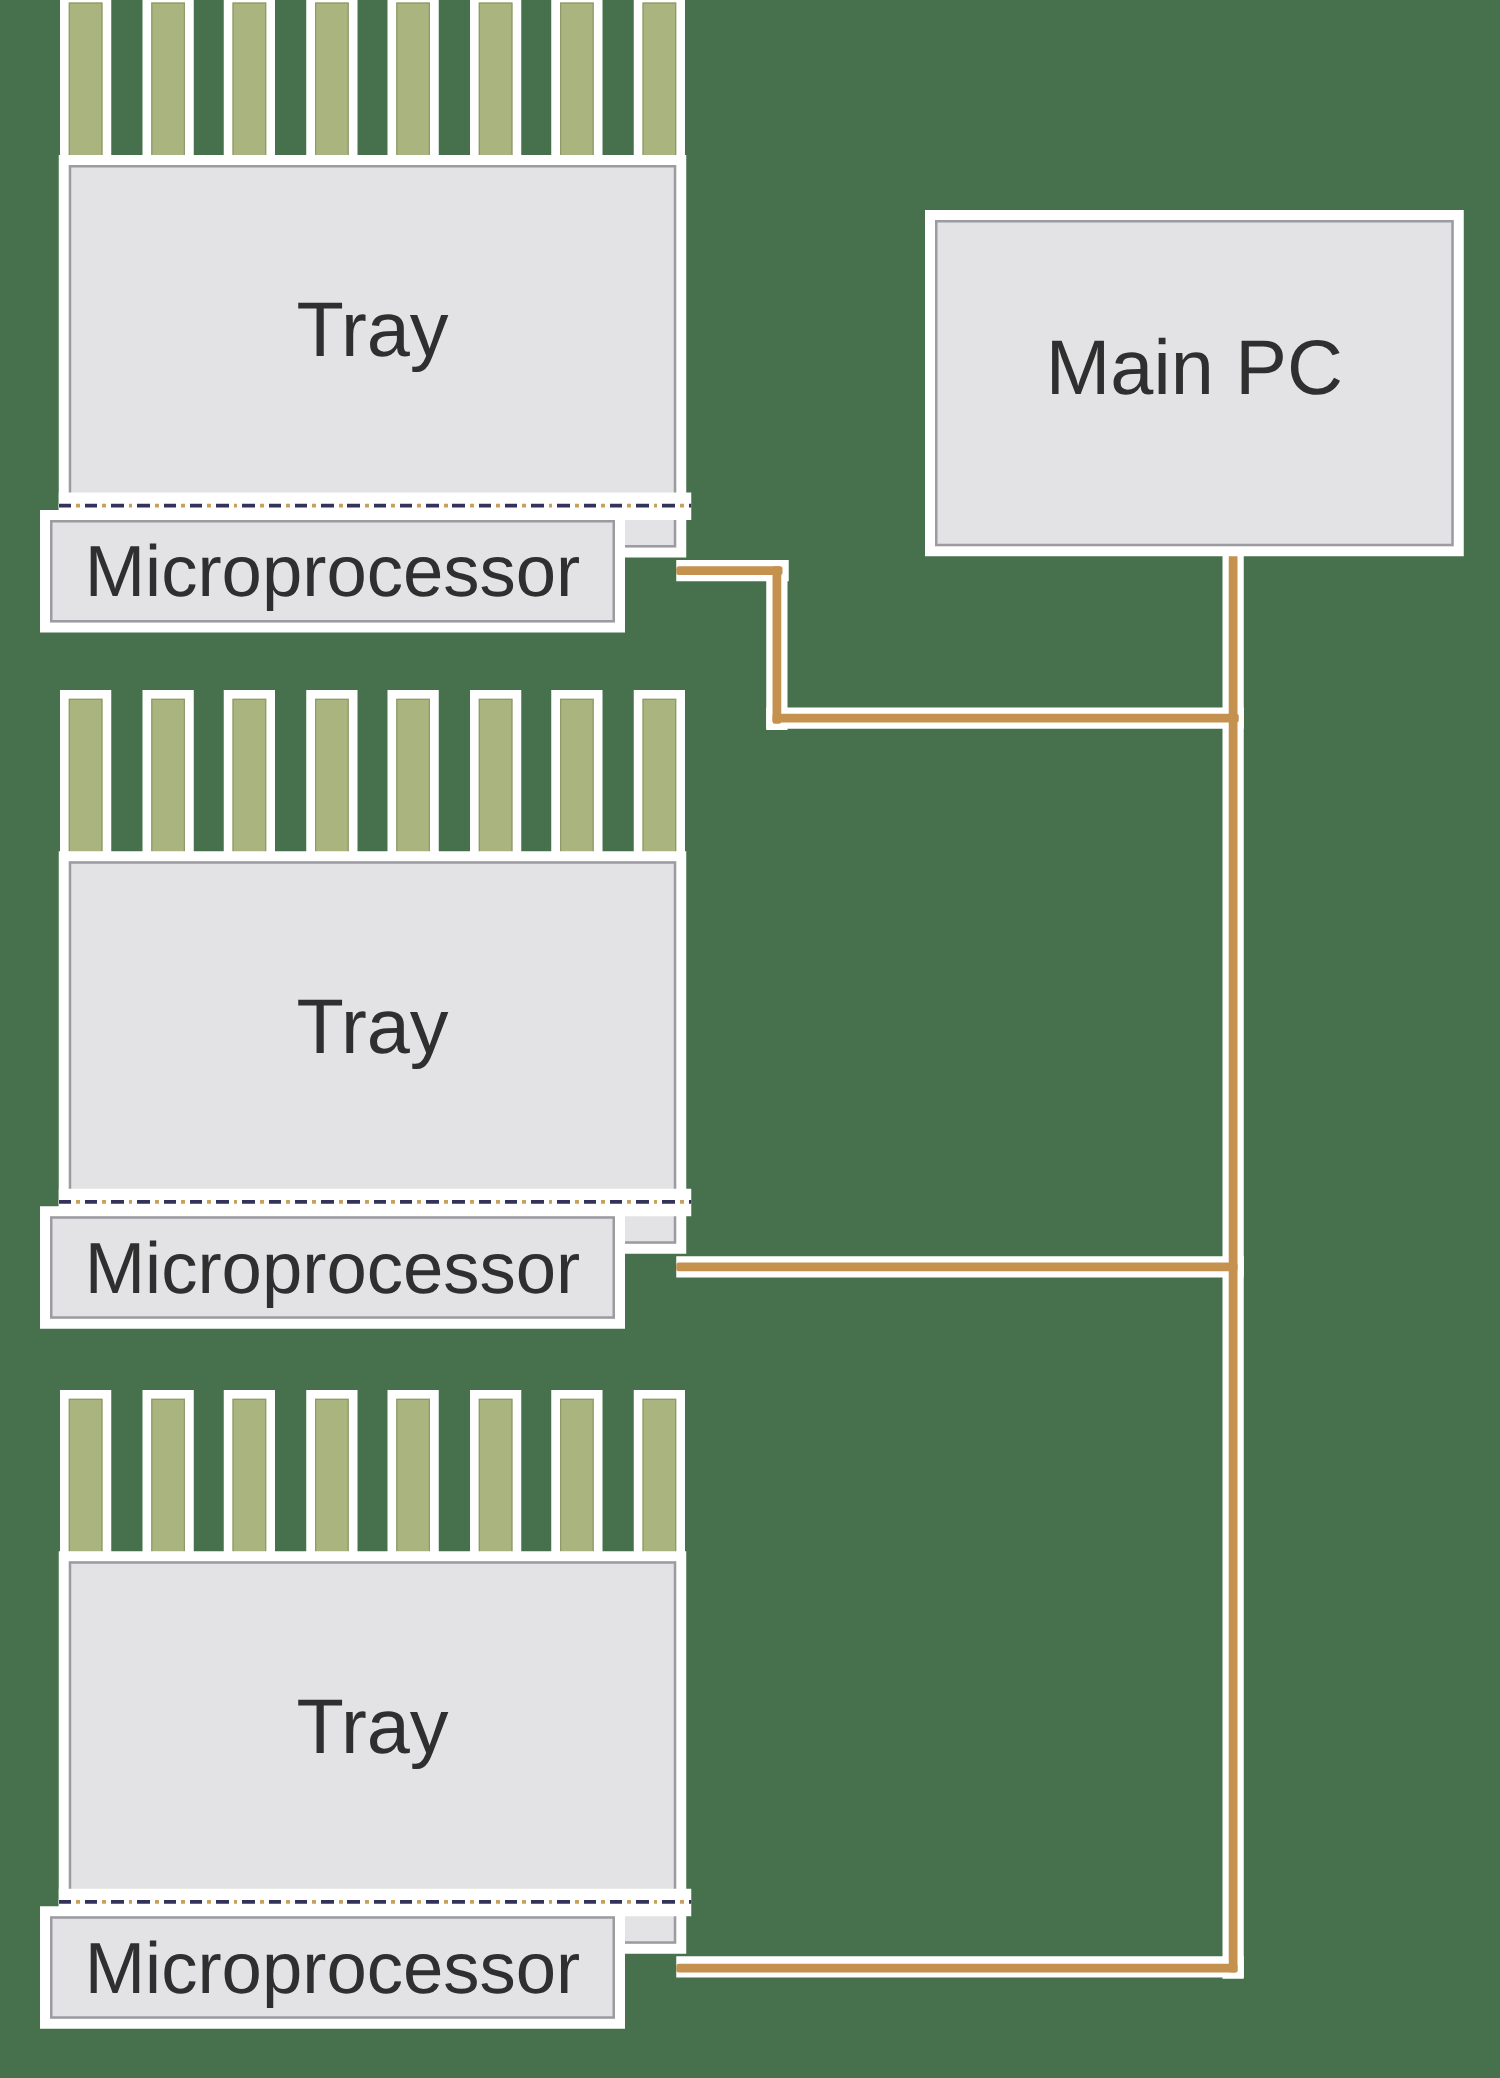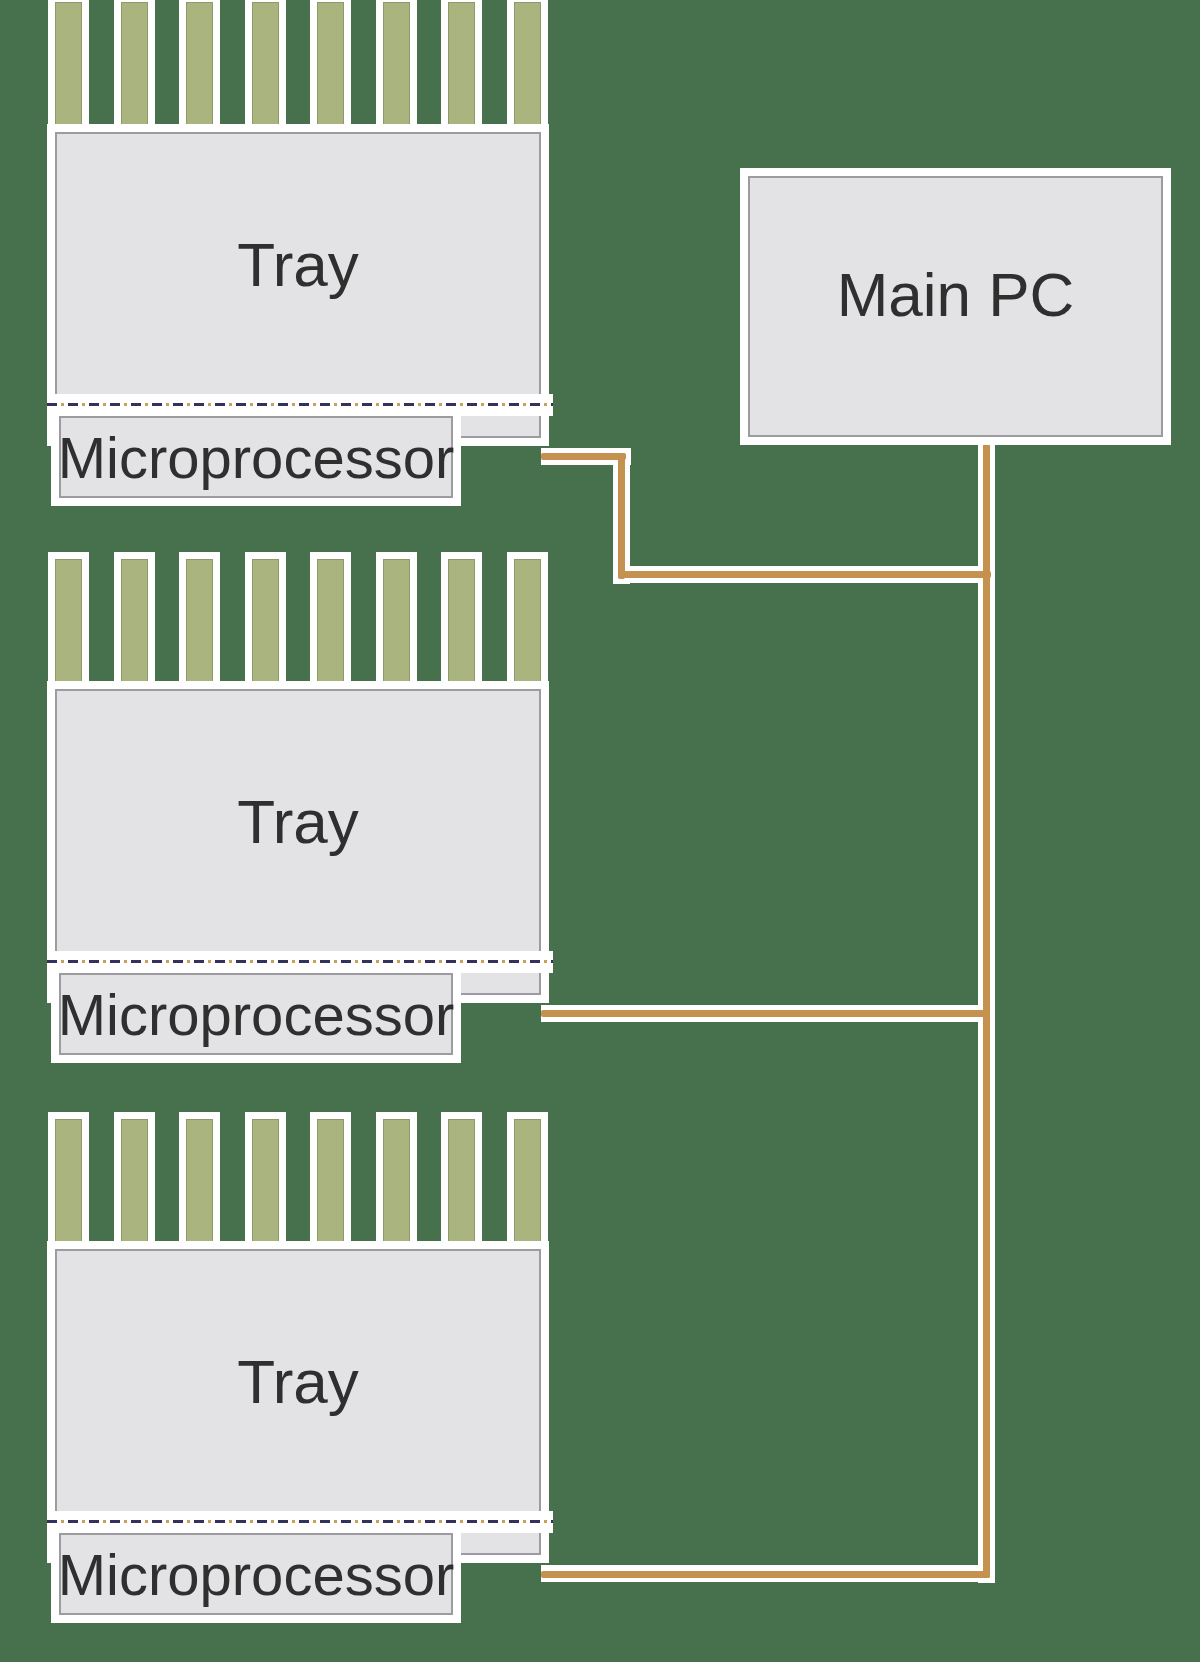--- a/index.html
+++ b/index.html
@@ -15,21 +15,21 @@
     position:absolute;
     background:var(--box-fill,#e3e3e5);
     border:2px solid var(--box-border,#9b9ba1);
     box-shadow:0 0 0 8px var(--halo,#ffffff);
     box-sizing:border-box;
     display:flex;align-items:center;justify-content:center;
     color:var(--text,#2f2f2f);
     z-index:4;
   }
   .tray-box{left:55px;width:486px;height:306px;font-size:62px;padding-bottom:42px;}
-  .micro-box{left:59px;width:394px;height:82px;font-size:58px;}
+  .micro-box{left:40px;width:452px;height:82px;font-size:58px;}
   .mainpc-box{left:748px;top:176px;width:415px;height:261px;font-size:62px;padding-bottom:24px;}
   
   .gap-strip{
     position:absolute;left:47px;width:506px;height:22px;
     background:var(--halo,#ffffff);
     z-index:4;
   }
   .gap-strip .dash{
     position:absolute;left:0;top:9px;width:100%;height:3px;
     background:repeating-linear-gradient(90deg,

